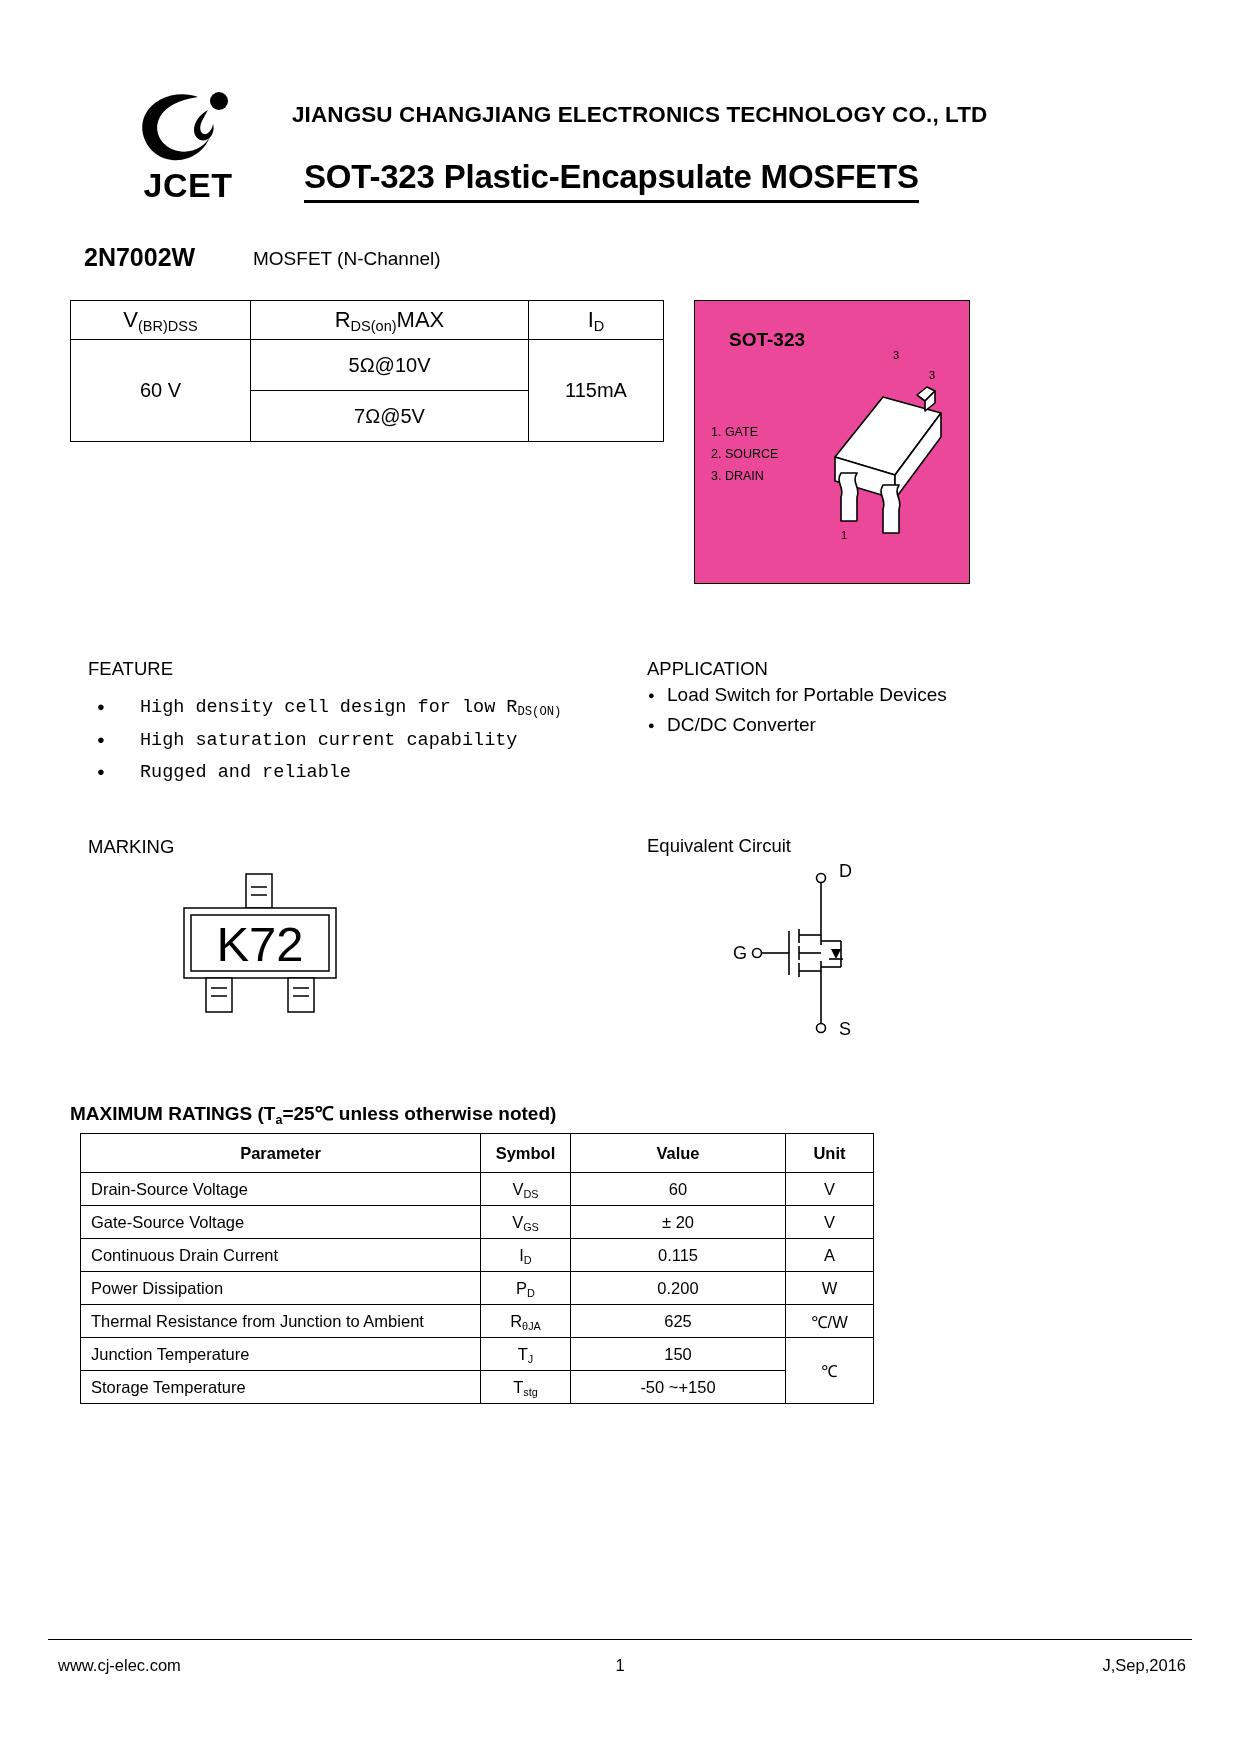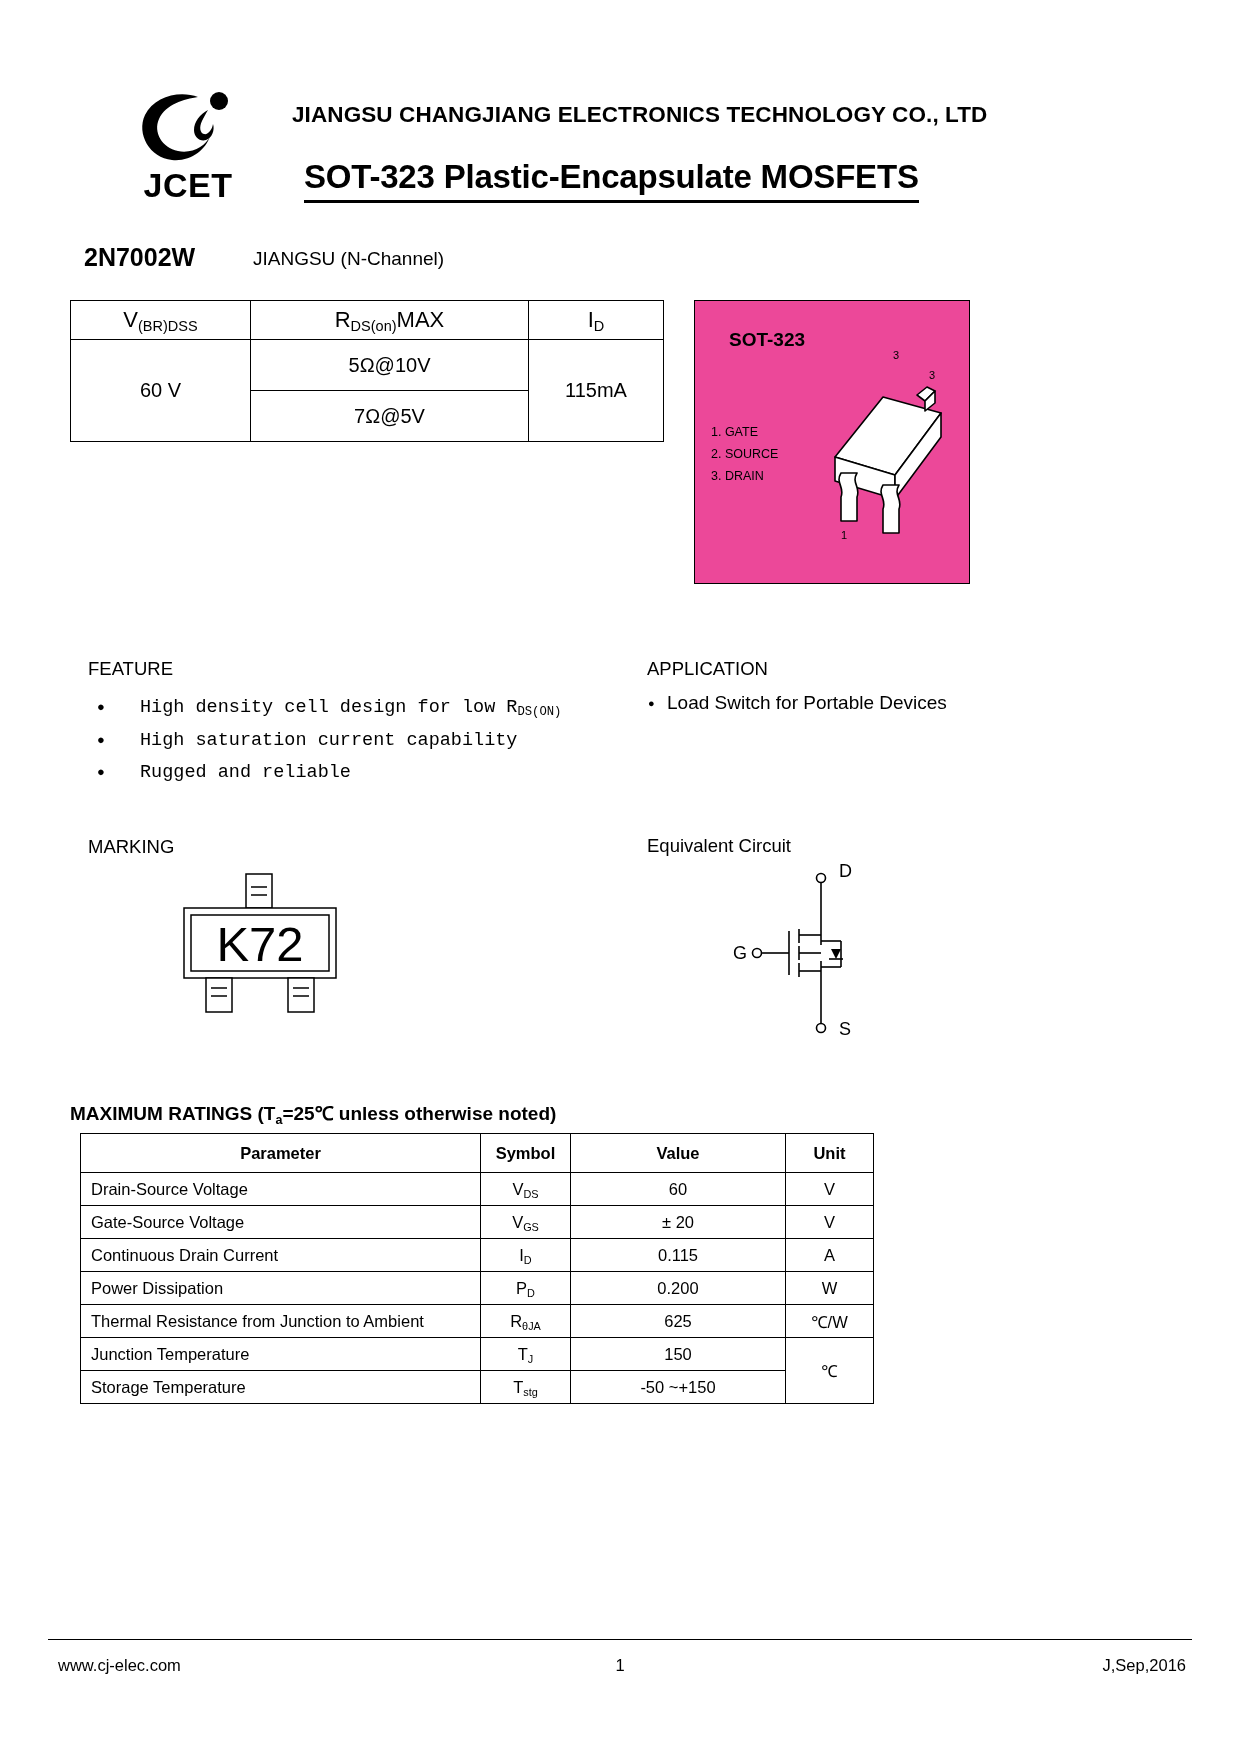--- a/index.html
+++ b/index.html
@@ -107,21 +107,21 @@
   .bullet-list { margin: 0; padding: 0; list-style: none; }
   .feature-block .bullet-list li {
     font-size: 18.5px; line-height: 32px;
     position: relative; padding-left: 52px;
   }
   .feature-block .bullet-list li::before {
     content: "\25CF"; position: absolute; left: 9px; top: 0;
     font-size: 13px;
   }
   .feature-block .bullet-list { margin-top: 12px; font-family: Liberation Mono, monospace; }
-  .app-block .bullet-list { margin-top: 8px; }
+  .app-block .bullet-list { }
   .app-block .bullet-list li {
     font-size: 19px; line-height: 30px;
     position: relative; padding-left: 20px;
   }
   .app-block .bullet-list li::before {
     content: "\25CF"; position: absolute; left: 1px; top: 0; font-size: 11px;
   }
 
   
   .marking-block { position: absolute; left: 88px; top: 836px; }
@@ -180,21 +180,21 @@
         <circle cx="83" cy="13" r="9" fill="#000"></circle>
       </svg>
       <div class="logo-text">JCET</div>
     </div>
 
     <div class="company">JIANGSU CHANGJIANG ELECTRONICS TECHNOLOGY CO., LTD</div>
     <div class="doc-title">SOT-323 Plastic-Encapsulate MOSFETS</div>
   </div>
 
   <div class="part-number">2N7002W</div>
-  <div class="part-desc">JIANGSU (N-Channel)</div>
+  <div class="part-desc">MOSFET (N-Channel)</div>
 
   <table class="spec-table">
     <tbody>
         <tr class="spec-head">
       <td rowspan="1" style="width:177px;">
         <span>V</span><span class="sub">(BR)DSS</span>
       </td>
       <td style="width:275px;">
         <span>R</span><span class="sub">DS(on)</span><span>MAX</span>
       </td>
@@ -260,20 +260,21 @@
       <li>
         <span>Rugged and reliable</span>
       </li>
     </ul>
   </div>
 
   <div class="app-block">
     <div class="sec-title">APPLICATION</div>
     <ul class="bullet-list">
       <li>Load Switch for Portable Devices</li>
+      <li>DC/DC Converter</li>
     </ul>
   </div>
 
   <div class="marking-block">
     <div class="sec-title">MARKING</div>
     <svg class="marking-draw" width="190" height="150" viewBox="0 0 190 150">
       <g fill="#fff" stroke="#000" stroke-width="1.5">
 
         <rect x="76" y="4" width="26" height="34"></rect>
         <line x1="81" y1="17" x2="97" y2="17"></line>

